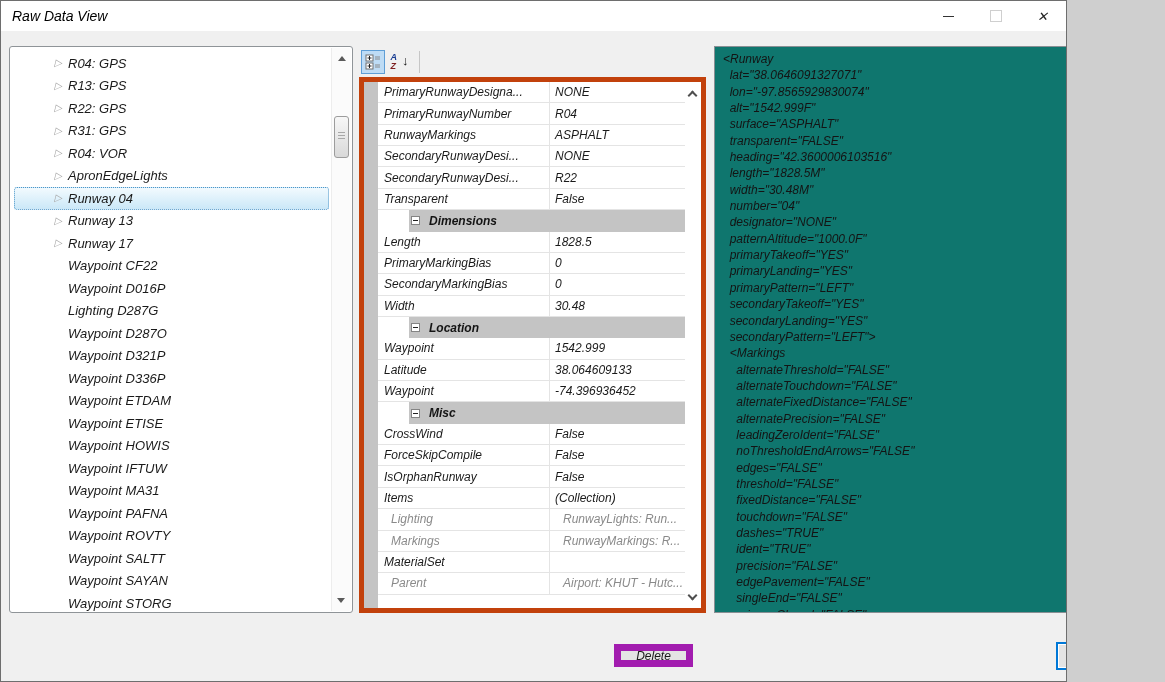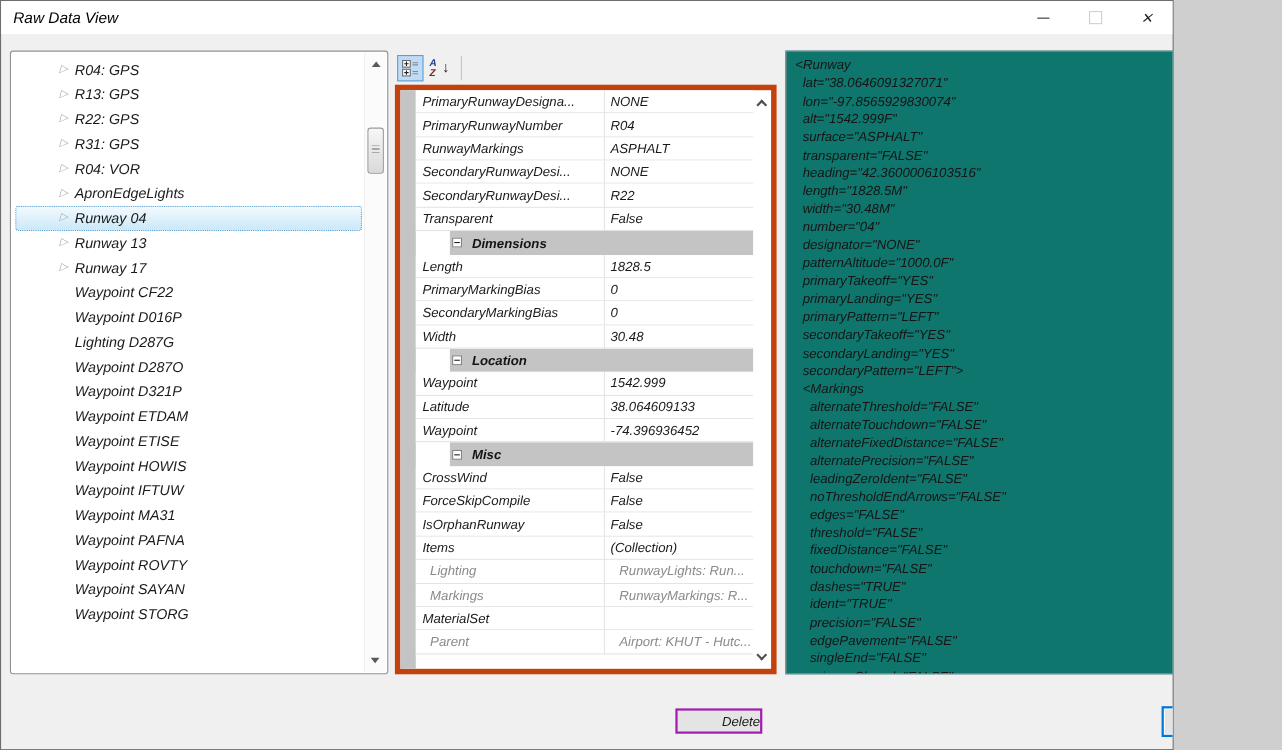--- a/index.html
+++ b/index.html
@@ -74,21 +74,21 @@
     font-size:12px;line-height:16.35px;color:#141414;}
   .xml-line{white-space:pre;}
   .xml-scrollbar{position:absolute;right:1px;top:1px;bottom:1px;width:18px;background:#F7F7F3;
     border-left:1px solid #E2E2DC;}
   .xml-thumb{position:absolute;left:1px;right:1px;top:22px;height:224px;background:#CDCDCD;}
   .xml-scrollbar .chev{border-color:#4F4F4F;}
   .xml-scrollbar .chev.up{margin:8px auto 0 auto;}
   .xml-scrollbar .chev.down{left:5px;bottom:7px;}
   
   .btn-delete{position:absolute;left:613px;top:643px;width:79px;height:23px;box-sizing:border-box;
-    background:#E4E4E4;border:2px solid #a21caf;display:flex;align-items:center;justify-content:flex-end;}
+    background:#E4E4E4;border:7px solid #a21caf;display:flex;align-items:center;justify-content:center;}
   .btn-close{position:absolute;left:1055px;top:641px;width:95px;height:28px;box-sizing:border-box;
     background:#E4E4E4;border:2px solid #0078D7;box-shadow:inset 0 0 0 1px #FFF;
     display:flex;align-items:center;justify-content:center;}
 </style>
 </head>
 <body>
 
 <div class="window">
 
   <div class="titlebar">
@@ -159,20 +159,24 @@
         <div class="tree-item">
     <span class="tree-arrow"></span>
     <span class="tree-label">Waypoint D287O</span>
   </div>
         <div class="tree-item">
     <span class="tree-arrow"></span>
     <span class="tree-label">Waypoint D321P</span>
   </div>
         <div class="tree-item">
     <span class="tree-arrow"></span>
+    <span class="tree-label">Waypoint D336P</span>
+  </div>
+        <div class="tree-item">
+    <span class="tree-arrow"></span>
     <span class="tree-label">Waypoint ETDAM</span>
   </div>
         <div class="tree-item">
     <span class="tree-arrow"></span>
     <span class="tree-label">Waypoint ETISE</span>
   </div>
         <div class="tree-item">
     <span class="tree-arrow"></span>
     <span class="tree-label">Waypoint HOWIS</span>
   </div>
@@ -184,20 +188,24 @@
     <span class="tree-arrow"></span>
     <span class="tree-label">Waypoint MA31</span>
   </div>
         <div class="tree-item">
     <span class="tree-arrow"></span>
     <span class="tree-label">Waypoint PAFNA</span>
   </div>
         <div class="tree-item">
     <span class="tree-arrow"></span>
     <span class="tree-label">Waypoint ROVTY</span>
+  </div>
+        <div class="tree-item">
+    <span class="tree-arrow"></span>
+    <span class="tree-label">Waypoint SALTT</span>
   </div>
         <div class="tree-item">
     <span class="tree-arrow"></span>
     <span class="tree-label">Waypoint SAYAN</span>
   </div>
         <div class="tree-item">
     <span class="tree-arrow"></span>
     <span class="tree-label">Waypoint STORG</span>
   </div>
       </div>

